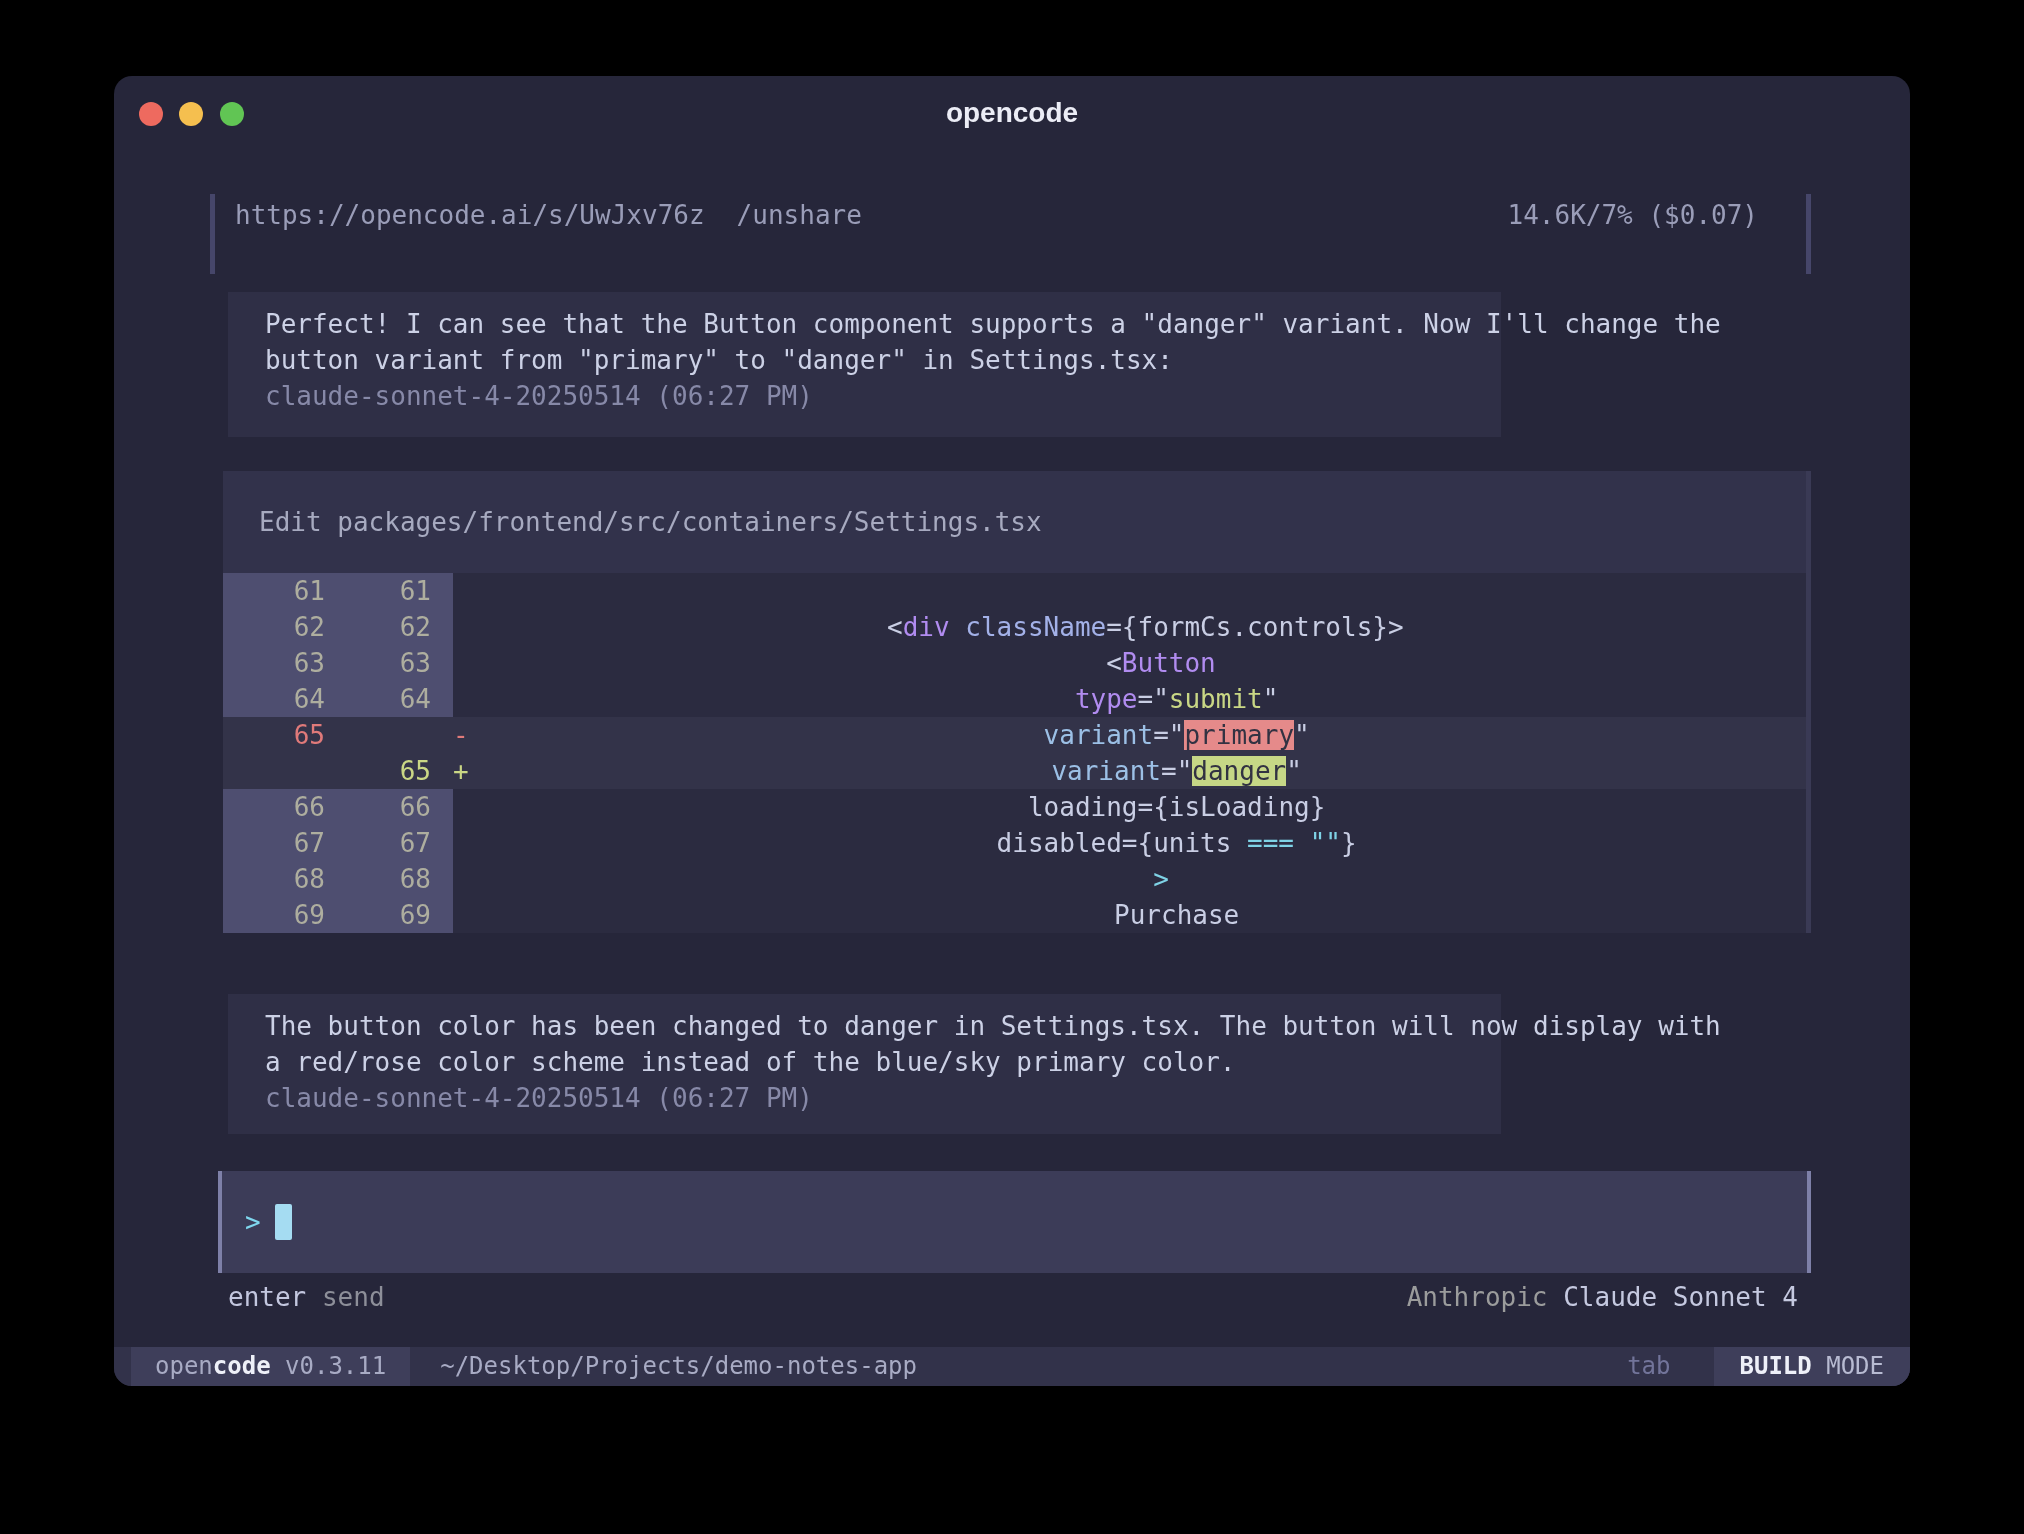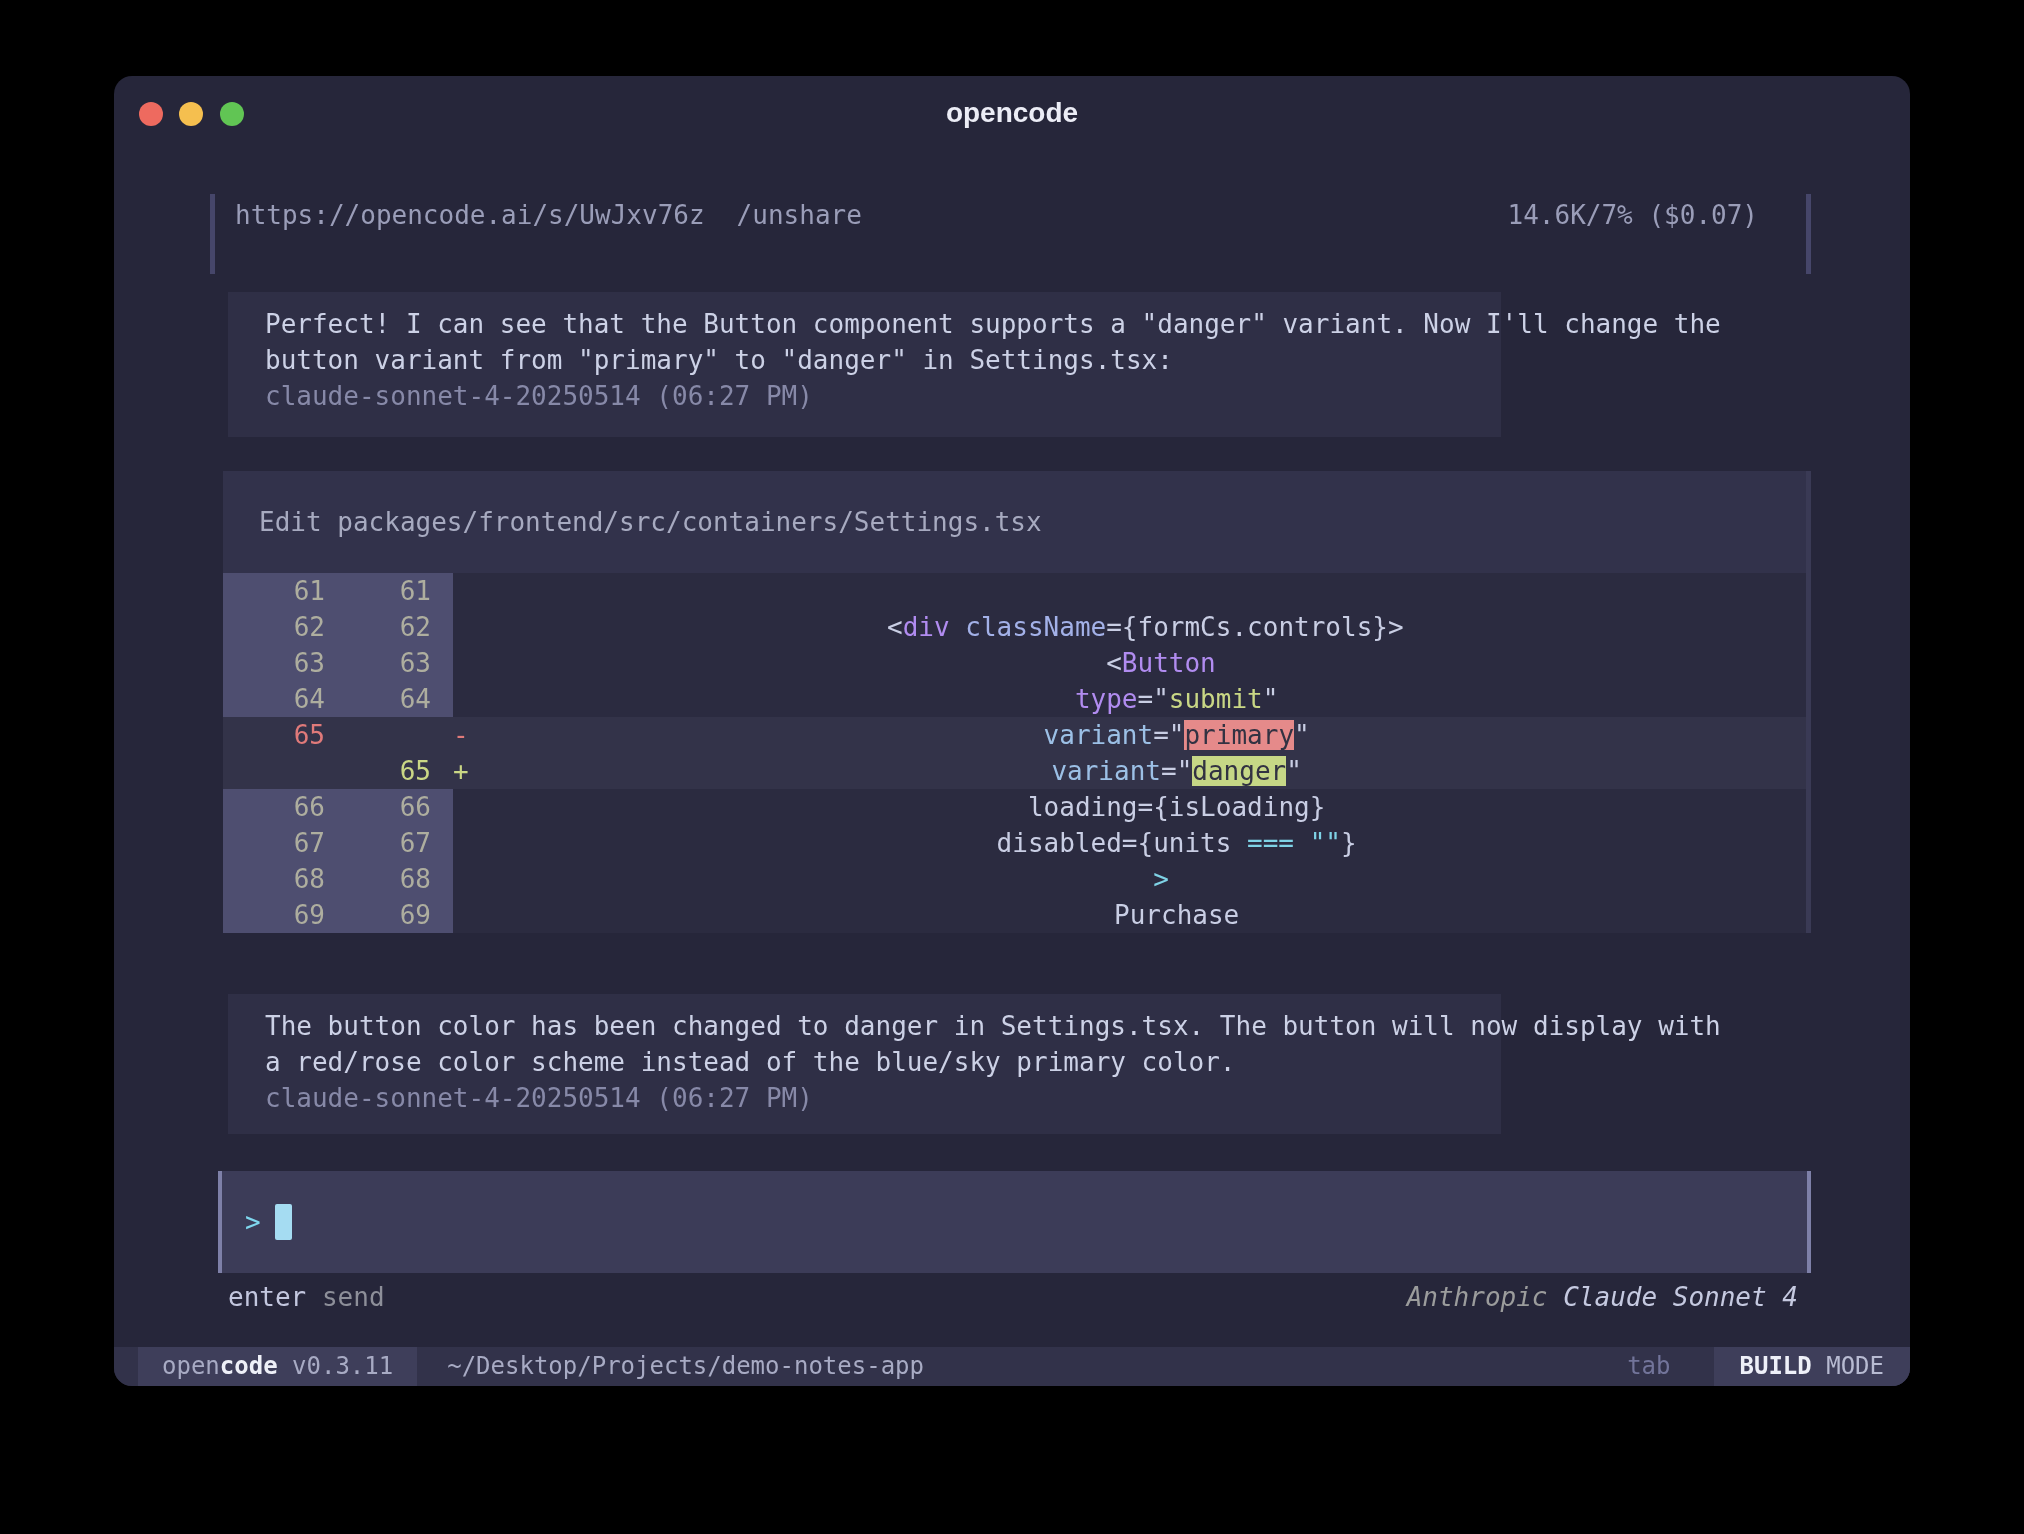--- a/index.html
+++ b/index.html
@@ -72,30 +72,30 @@
   .pbox{flex:1;background:#3c3c58;position:relative;cursor:text;}
   .chev{position:absolute;left:23px;top:33px;font-size:26px;line-height:36px;color:#7fd7ee;}
   .cursor{position:absolute;left:53px;top:33px;width:17px;height:36px;background:#a5dcf2;border-radius:2px;}
 
   
   .hints{position:absolute;left:96px;top:1201px;width:1601px;height:40px;line-height:40px;
          font-size:26px;display:flex;}
   .hint-left{margin-left:18px;}
   .hint-key{color:#c3c7df;}
   .hint-action{color:#8d8f99;}
-  .hint-right{margin-left:auto;margin-right:13px;font-style:italic;}
+  .hint-right{margin-left:auto;margin-right:13px;}
   .model-provider{color:#9b9c9c;}
   .model-name{color:#c5c9e0;}
 
   
   .statusbar{position:absolute;left:0;right:0;bottom:0;height:39px;background:#32324a;
              border-radius:0 0 18px 18px;display:flex;align-items:stretch;
              font-size:24px;line-height:39px;}
   .chip{background:#3e3e5a;padding:0 24px;}
-  .chip-app{margin-left:24px;}
+  .chip-app{margin-left:17px;}
   .app-open{color:#a8abc4;}
   .app-code{color:#eef0f8;font-weight:bold;}
   .app-version{color:#a8abc4;}
   .cwd{margin-left:30px;color:#a8abc4;}
   .sb-spacer{flex:1;}
   .tab-hint{color:#72749a;margin-right:43px;}
   .chip-mode{padding:0 26px;border-radius:0 0 18px 0;}
   .mode-bold{color:#eef0f8;font-weight:bold;}
   .mode-rest{color:#b8bbd2;}
 </style>

